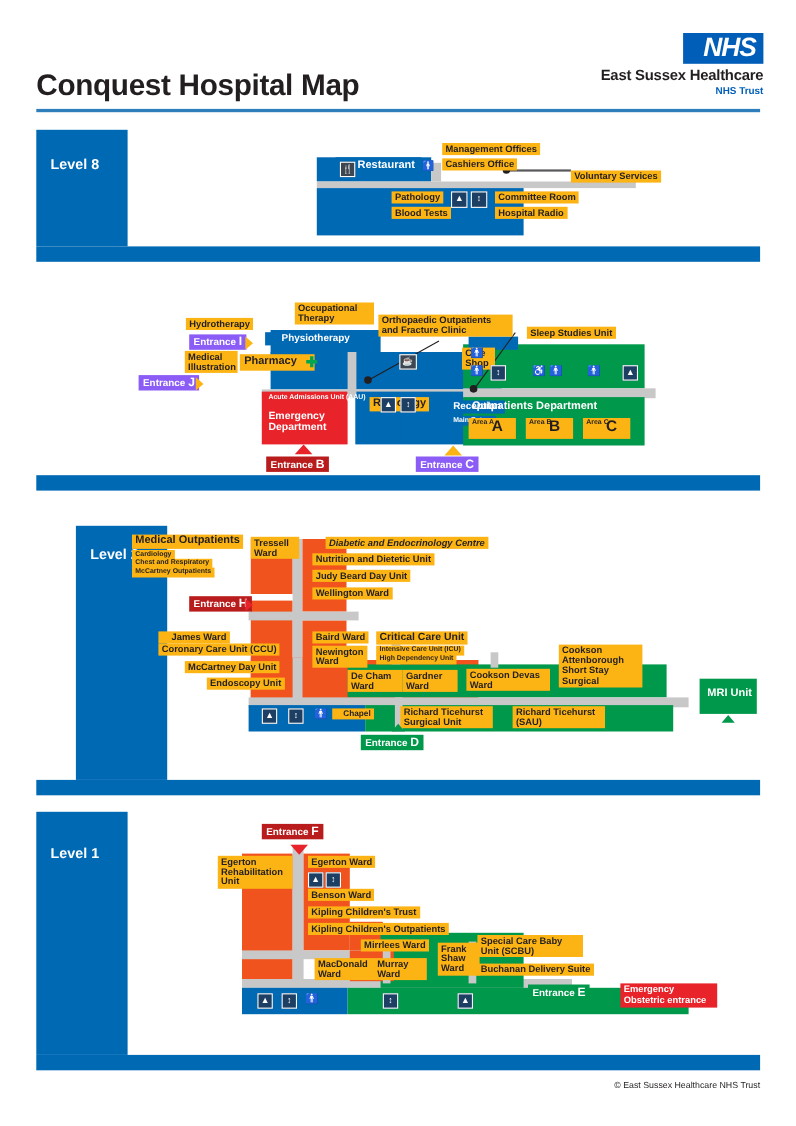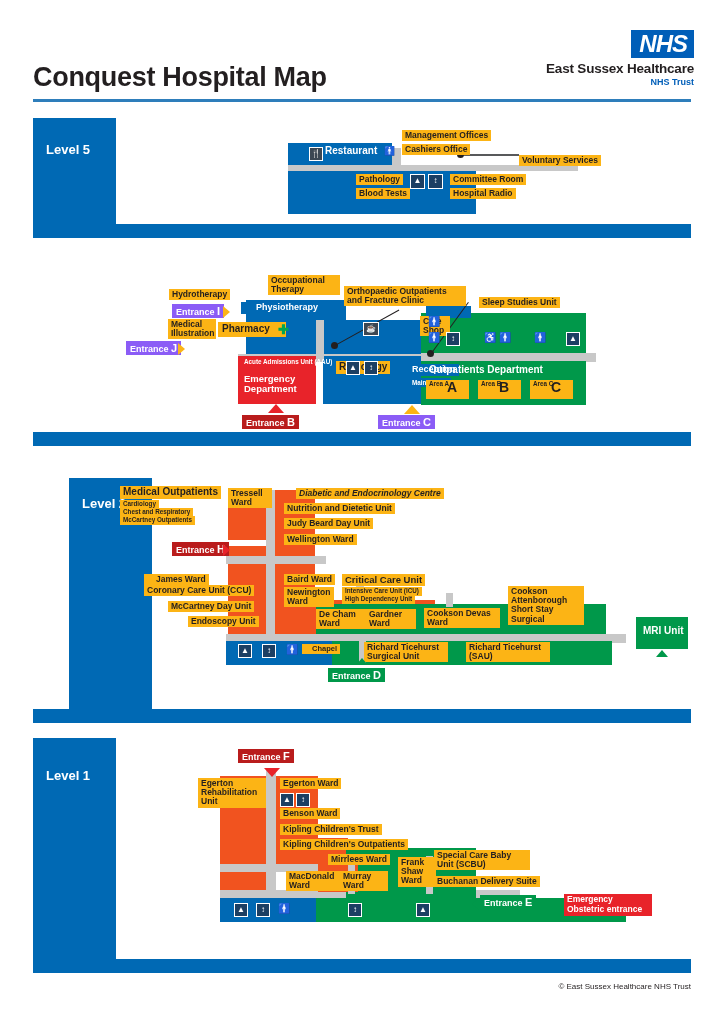--- a/index.html
+++ b/index.html
@@ -12,21 +12,21 @@
 
   
   #title{
     position:absolute;left:33px;top:62px;
     font-size:27px;font-weight:bold;color:#231f20;letter-spacing:-0.3px;
   }
   #nhs-logo{position:absolute;right:30px;top:30px;text-align:right;}
   #nhs-box{
     display:inline-block;background:#005eb8;color:#fff;
     font-size:24px;font-weight:bold;font-style:italic;
-    padding:1px 7px 2px 8px;letter-spacing:-1px;line-height:1.05;
+    padding:1px 7px 2px 18px;letter-spacing:-1px;line-height:1.05;
   }
   #nhs-trust-name{
     color:#231f20;font-size:13.5px;font-weight:bold;margin-top:3px;letter-spacing:-0.2px;
   }
   #nhs-trust-sub{color:#005eb8;font-size:9px;font-weight:bold;margin-top:1px;}
   #title-rule{position:absolute;left:33px;top:99px;width:658px;height:3px;background:#2e7ebb;}
 
   
   .band{position:absolute;left:33px;width:658px;}
   .band-bar{position:absolute;left:0;bottom:0;width:658px;height:14px;background:#0069b4;}
@@ -102,21 +102,21 @@
   <div id="nhs-logo">
     <div id="nhs-box">NHS</div>
     <div id="nhs-trust-name">East Sussex Healthcare</div>
     <div id="nhs-trust-sub">NHS Trust</div>
   </div>
   <div id="title">Conquest Hospital Map</div>
   <div id="title-rule"></div>
 
   <div class="band" id="band4" style="top:118px;height:120px;">
     <div class="level-tab" style="height:106px;">
-      <div class="lt" style="top:24px;">Level 5</div>
+      <div class="lt" style="top:24px;">Level 8</div>
     </div>
     <div class="band-bar"></div>
 
     <div class="map" style="width:575px;height:106px;">
 
       <div class="blk b-blue" style="left:172px;top:25px;width:104px;height:22px;"></div>
       <div class="blk b-lgrey" style="left:172px;top:47px;width:290px;height:6px;"></div>
       <div class="blk b-blue" style="left:172px;top:53px;width:188px;height:43px;"></div>
       <div class="blk b-lgrey" style="left:276px;top:30px;width:9px;height:17px;"></div>
 

